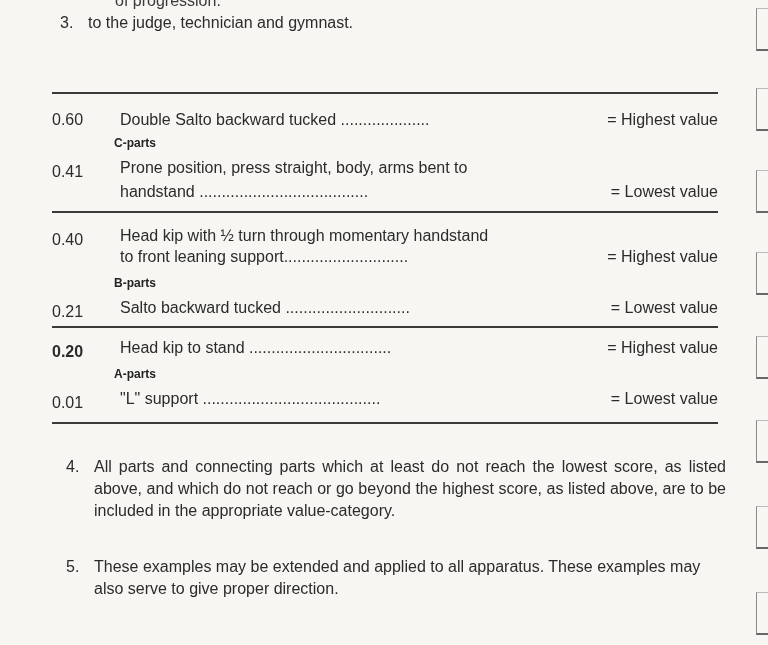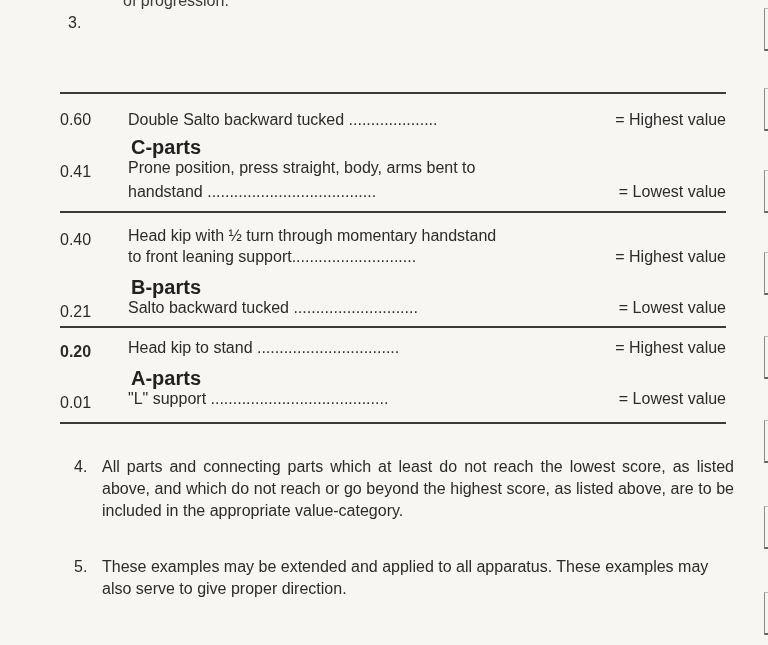--- a/index.html
+++ b/index.html
@@ -2,52 +2,53 @@
 <html><head>
 <meta charset="utf-8">
 <style>
   html, body { margin:0; padding:0; }
   body {
     width:768px; height:645px; overflow:hidden; position:relative;
     background:#f7f6f3;
     font-family:"Liberation Sans", sans-serif;
     color:#2a2a2a;
   }
-  .page { position:absolute; left:0; top:0; width:752px; height:645px;margin-left:8px; }
+  .page { position:absolute; left:0; top:0; width:752px; height:645px; }
   .cut-line {
     position:absolute; left:115px; top:-8px; font-size:16px; color:#3a3a3a;
   }
   .para { position:absolute; font-size:16px; line-height:22px; color:#2b2b2b; }
   .para .num { position:absolute; left:0; top:0; }
   .para .text { margin-left:28px; }
   #p3 { left:60px; top:12px; width:660px; }
   #p4 { left:66px; top:456px; width:660px; text-align:justify; }
   #p5 { left:66px; top:556px; width:660px; }
   .rule { position:absolute; left:52px; width:666px; height:2px; background:#3a3a3a; }
   .rule.thin { height:1.5px; }
   .row { position:absolute; left:52px; width:666px; font-size:16px; line-height:20px; color:#2b2b2b; }
   .row .val { position:absolute; left:0; width:50px; }
   .row .desc { position:absolute; left:68px; white-space:nowrap; }
   .row .result { position:absolute; right:0; white-space:nowrap; }
-  .cat { position:absolute; left:123px; font-size:20px; font-weight:bold; color:#222; }
+  .cat { position:absolute; left:114px; font-size:12px; font-weight:bold; color:#222; }
   .margin-box {
     position:absolute; left:756px; width:14px; height:40px;
     border-left:1.5px solid #8a8a8a; border-top:1px solid #bbb; border-bottom:2px solid #666;
   }
 </style>
 </head>
 <body>
 
 <div class="page">
 
   <div class="cut-line">of progression.</div>
 
   <div class="para" id="p3">
     <span class="num">3.</span>
     <div class="text">
+      <div>to the judge, technician and gymnast.</div>
     </div>
   </div>
 
   <div class="rule" style="top:92px;"></div>
   <div class="rule thin" style="top:211px;"></div>
   <div class="rule thin" style="top:326px;"></div>
   <div class="rule" style="top:422px;"></div>
 
   <div class="row" style="top:110px;">
     <span class="val">0.60</span>

